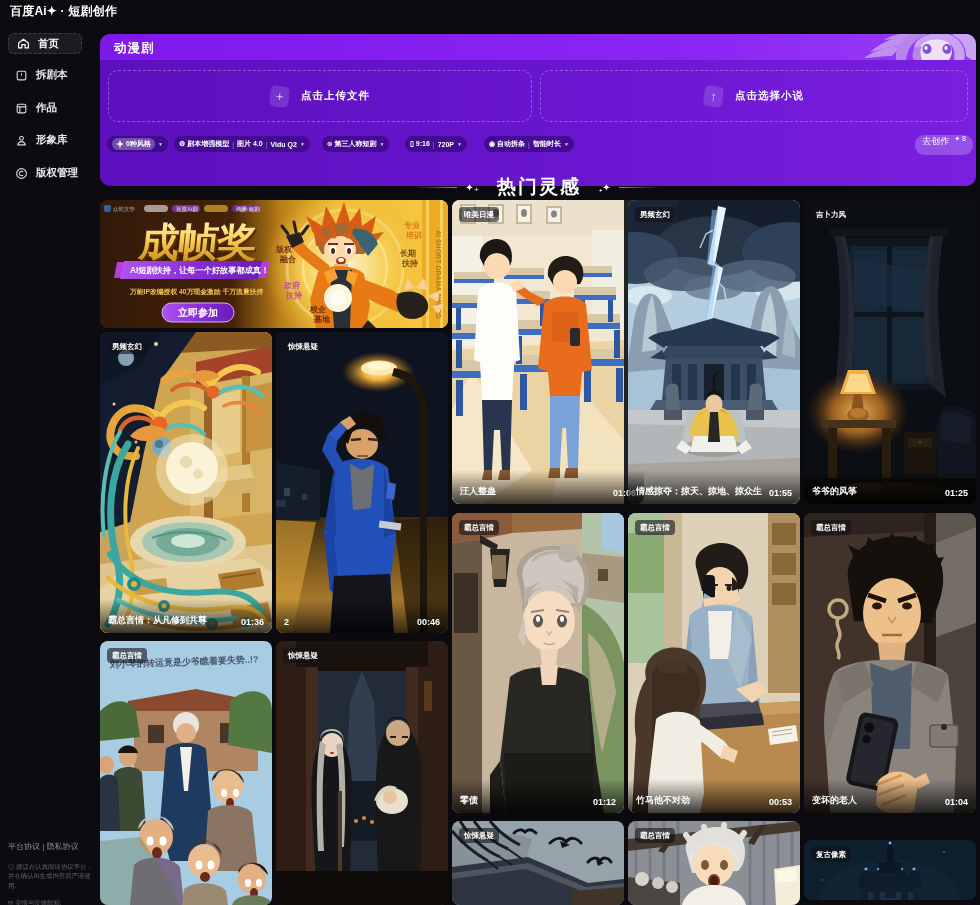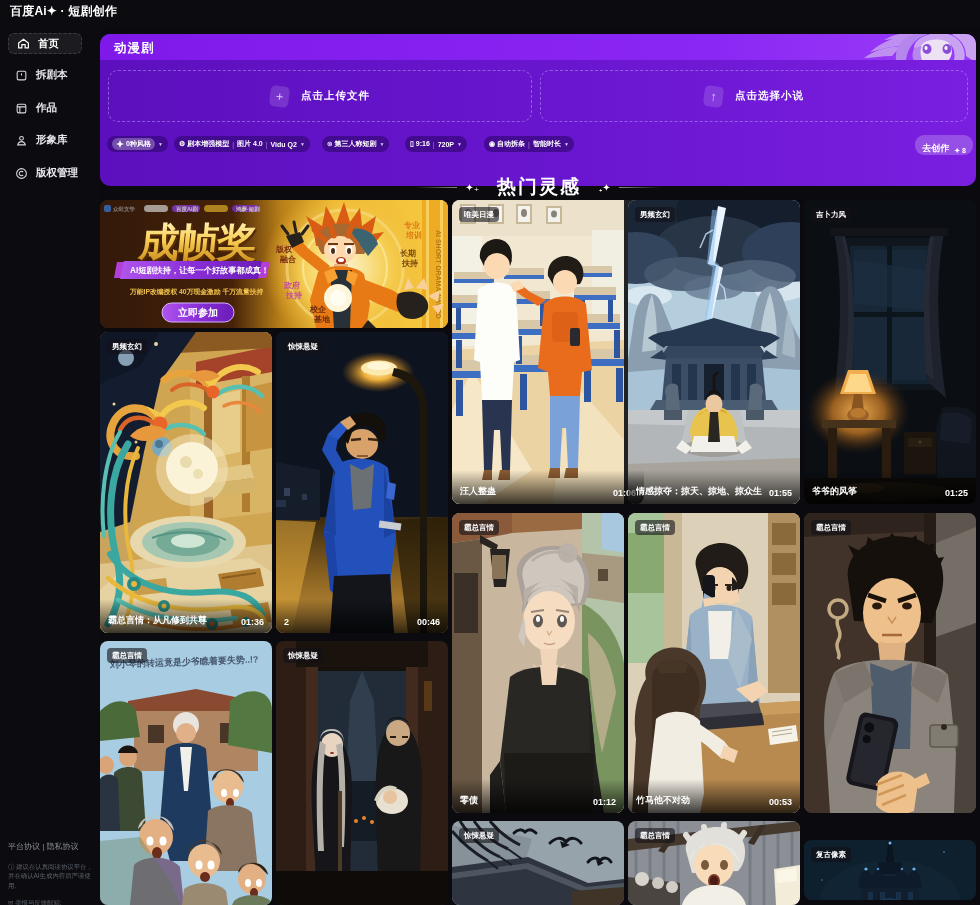--- a/index.html
+++ b/index.html
@@ -18,21 +18,21 @@
 
 .banner { position:absolute; left:100px; top:34px; width:876px; height:152px; border-radius:10px; overflow:hidden; background:linear-gradient(90deg,#5c10bd,#6a16d0 55%,#7a1fe0); }
 .banner-head { position:absolute; left:0; top:0; width:876px; height:26px; background:linear-gradient(90deg,#7e19ea,#8b27f4 70%,#9a3df8); }
 .banner-title { position:absolute; left:14px; top:6px; color:#fff; font-size:12.5px; font-weight:bold; letter-spacing:1px; }
 .upbox { position:absolute; top:36px; height:52px; border:1px dashed rgba(195,160,250,0.5); border-radius:10px; display:flex; align-items:center; justify-content:center; gap:12px; }
 .upbox .tile { width:19px; height:21px; background:rgba(255,255,255,0.14); border-radius:5px; color:#dcc8ff; font-size:13px; line-height:21px; text-align:center; transform:rotate(7deg); }
 .upbox .lbl { color:#fff; font-size:10.5px; font-weight:bold; letter-spacing:1px; }
 .chip { position:absolute; top:102px; height:16px; background:rgba(56,8,124,0.72); border-radius:8px; color:#fff; font-size:7px; font-weight:bold; display:flex; align-items:center; padding:0 5px; white-space:nowrap; }
 .chip .sep { color:rgba(255,255,255,0.45); margin:0 3px; font-weight:normal; }
 .chip .car { margin-left:3px; font-size:5px; color:#d8c8f8; }
-.gobtn { position:absolute; left:815px; top:101px; width:58px; height:20px; background:rgba(255,255,255,0.22); border-radius:9px; color:#fff; font-size:9px; font-weight:bold; display:flex; align-items:flex-end; justify-content:center; }
+.gobtn { position:absolute; left:815px; top:101px; width:58px; height:20px; background:rgba(255,255,255,0.22); border-radius:9px; color:#fff; font-size:9px; font-weight:normal; display:flex; align-items:flex-start; justify-content:center; }
 
 .sechead { position:absolute; left:100px; top:178px; width:876px; height:18px; display:flex; align-items:center; justify-content:center; color:#fff; }
 .sechead .ln { width:42px; height:1px; background:linear-gradient(90deg,transparent,#888); }
 .sechead .ln2 { width:42px; height:1px; background:linear-gradient(90deg,#888,transparent); }
 .sechead .tt { font-size:19px; font-weight:bold; margin:0 10px; letter-spacing:2px; }
 .sechead .sp { font-size:10px; margin:0 8px; }
 
 .grid { position:absolute; left:100px; top:200px; width:880px; height:705px; }
 .card { position:absolute; border-radius:8px; overflow:hidden; background:#222; }
 .card svg { position:absolute; left:0; top:0; }
@@ -915,20 +915,24 @@
         <rect x="52" y="206" width="32" height="66" rx="5" fill="#26262e"></rect>
         <circle cx="60" cy="216" r="5" fill="#0c0c12"></circle>
         <circle cx="60" cy="228" r="4" fill="#0c0c12"></circle>
       </g>
 
       <path d="M74 268 C86 254 106 256 114 270 L110 298 C96 304 80 302 72 292 Z" fill="#eec08c"></path>
       <path d="M72 272 L98 262 M74 282 L100 272 M78 292 L102 282" stroke="#d09858" stroke-width="2.5"></path>
       <path d="M110 266 L122 260 L126 270 L114 276 Z" fill="#eec08c"></path>
     </svg>
     <div class="tag">霸总言情</div>
+    <div class="cap">
+        <span class="t">变坏的老人</span>
+        <span class="d">01:04</span>
+      </div>
   </div>
 
   <div class="card" style="left:704px;top:640px;width:172px;height:60px;">
     <svg width="172" height="84" viewBox="0 0 172 84">
       <rect width="172" height="84" fill="#0d1d2b"></rect>
       <rect x="0" y="0" width="172" height="84" fill="#0e1f2e"></rect>
       <ellipse cx="86" cy="60" rx="70" ry="40" fill="#112534" opacity="0.8"></ellipse>
 
       <path d="M84 2 L88 2 L90 22 L82 22 Z" fill="#0a1520"></path>
       <circle cx="86" cy="3" r="1.5" fill="#7ab8f0"></circle>

